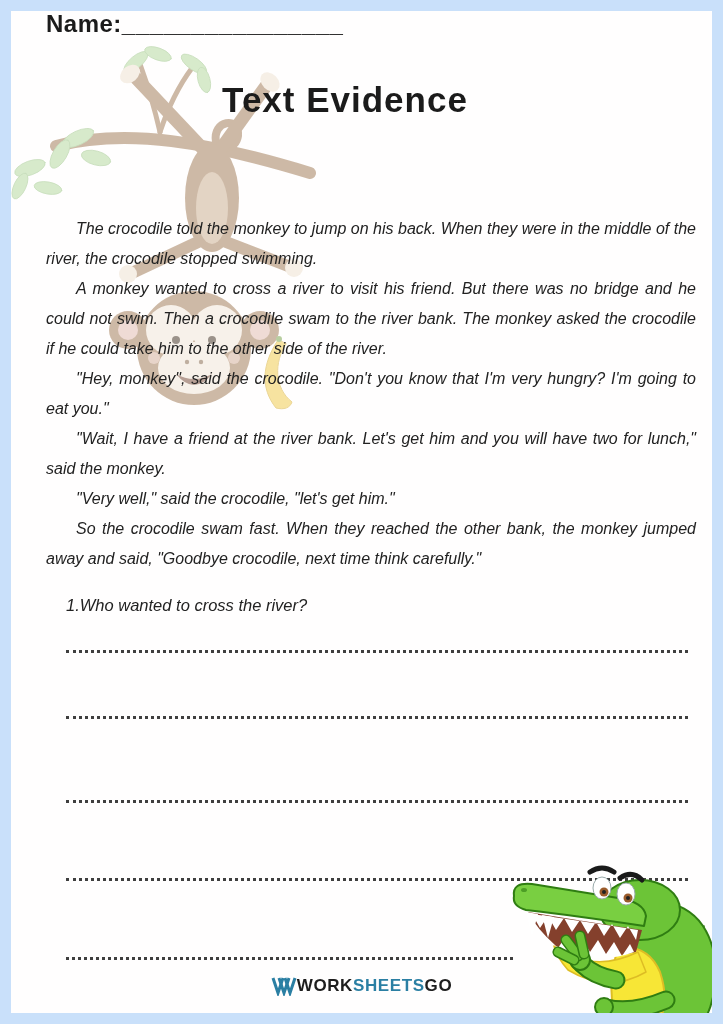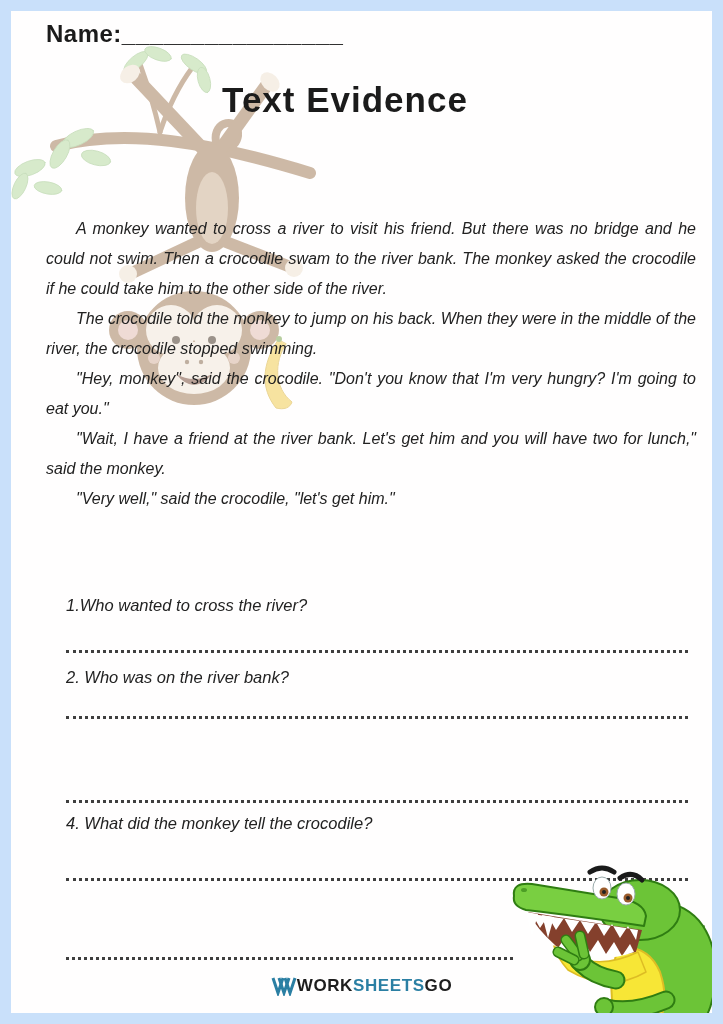--- a/index.html
+++ b/index.html
@@ -1,20 +1,20 @@
 <!DOCTYPE html>
 <html><head>
 <meta charset="utf-8">
 <style>
   html,body{margin:0;padding:0;background:#ffffff;}
   .page{position:relative;width:723px;height:1024px;background:#fffefe;overflow:hidden;
         font-family:"Liberation Sans",sans-serif;color:#1b1b1b;}
   .frame{position:absolute;inset:0;border:11px solid #c9e0fa;z-index:6;pointer-events:none;}
   
-  .name-row{position:absolute;left:46px;top:20px;font-size:24px;font-weight:700;letter-spacing:.5px;z-index:2;}
+  .name-row{position:absolute;left:46px;top:10px;font-size:24px;font-weight:700;letter-spacing:.5px;z-index:2;}
   .date-row{position:absolute;left:466px;top:22px;font-size:24px;font-weight:700;letter-spacing:.5px;z-index:2;}
   .blank{font-weight:700;}
   .title{position:absolute;left:0;top:80px;width:690px;text-align:center;margin:0;
          font-size:35px;font-weight:800;letter-spacing:1px;z-index:2;}
   .direction{position:absolute;left:68px;top:138px;width:602px;margin:0;
              font-size:19px;font-weight:800;line-height:31px;z-index:2;}
   
   .story{position:absolute;left:46px;top:214px;width:650px;z-index:2;
          font-family:"Liberation Sans",sans-serif;font-style:italic;
          font-size:16px;line-height:30px;color:#222;text-align:justify;}
@@ -95,36 +95,35 @@
       </g>
     </g>
   </svg>
 
   <div class="name-row">
     <span>Name:</span><span class="blank">________________</span>
   </div>
   <h1 class="title">Text Evidence</h1>
 
   <div class="story">
+    <p>The crocodile told the monkey to jump on his back. When they were in the middle of the river, the crocodile stopped swimming.</p>
     <p>A monkey wanted to cross a river to visit his friend. But there was no bridge and he could not swim. Then a crocodile swam to the river bank. The monkey asked the crocodile if he could take him to the other side of the river.</p>
-    <p>The crocodile told the monkey to jump on his back. When they were in the middle of the river, the crocodile stopped swimming.</p>
     <p>"Hey, monkey", said the crocodile. "Don't you know that I'm very hungry? I'm going to eat you."</p>
     <p>"Wait, I have a friend at the river bank. Let's get him and you will have two for lunch," said the monkey.</p>
     <p>"Very well," said the crocodile, "let's get him."</p>
+    <p>So the crocodile swam fast. When they reached the other bank, the monkey jumped away and said, "Goodbye crocodile, next time think carefully."</p>
   </div>
 
   <div class="q" style="top:596px">1.Who wanted to cross the river?</div>
   <div class="answer-line" style="top:638px"></div>
 
-  <div class="q" style="top:668px">2. Who was on the river bank?</div>
   <div class="answer-line" style="top:704px"></div>
 
   <div class="answer-line" style="top:788px"></div>
 
-  <div class="q" style="top:814px">4. What did the monkey tell the crocodile?</div>
   <div class="answer-line" style="top:866px"></div>
 
   <div class="answer-line short" style="top:945px"></div>
 
   <svg class="croc" width="226" height="172" viewBox="0 0 226 172">
     <g stroke-linejoin="round">
 
       <g fill="#5fbe31" stroke="#2f7d12" stroke-width="1.5">
         <polygon points="190,86 206,74 202,94"></polygon>
         <polygon points="202,102 219,92 212,112"></polygon>

